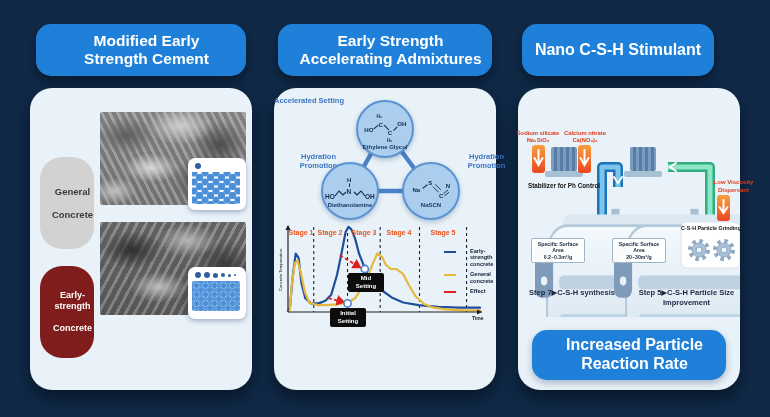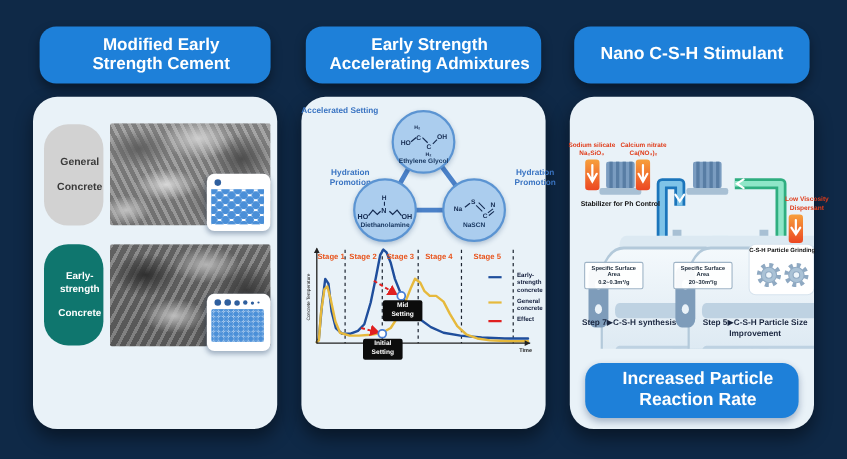--- a/index.html
+++ b/index.html
@@ -8,21 +8,21 @@
   .abs{position:absolute;}
   .pre{white-space:pre-line;padding-left:11px;}
   .card{position:absolute;top:88px;width:222px;height:302px;background:#e9f2f8;border-radius:22px;
         box-shadow:0 8px 16px rgba(0,0,0,.45);}
   .pill{position:absolute;background:#1e80d9;border-radius:15px;color:#fff;font-weight:bold;
         display:flex;align-items:center;justify-content:center;text-align:center;
         box-shadow:0 5px 10px rgba(0,0,0,.4);line-height:1.18;}
   .hdr{top:24px;height:52px;font-size:15.5px;}
   .ftr{top:330px;width:194px;height:50px;font-size:16px;box-shadow:0 3px 7px rgba(10,40,90,.3);}
   .sidebox{position:absolute;width:54px;height:92px;border-radius:22px;display:flex;align-items:center;
-        justify-content:center;text-align:center;font-weight:bold;line-height:1.3;}
+        justify-content:center;text-align:center;font-weight:bold;line-height:1.3;margin-top:44px;}
   .sem{position:absolute;width:146px;height:93px;border-radius:2px;
     background:
       radial-gradient(48px 30px at 18% 25%, #5e5e5e 0%, transparent 60%),
       radial-gradient(60px 34px at 55% 15%, #cfcfcf 0%, transparent 55%),
       radial-gradient(46px 40px at 82% 35%, #4c4c4c 0%, transparent 60%),
       radial-gradient(50px 26px at 35% 60%, #d8d8d8 0%, transparent 55%),
       radial-gradient(56px 36px at 70% 75%, #585858 0%, transparent 60%),
       radial-gradient(40px 24px at 10% 85%, #c2c2c2 0%, transparent 55%),
       repeating-linear-gradient(63deg, rgba(255,255,255,.14) 0 3px, rgba(0,0,0,.16) 3px 7px),
       linear-gradient(#979797,#858585);}
@@ -77,21 +77,21 @@
     <div class="sidebox pre" style="left:10px;top:25px;background:#d2d2d2;color:#3a3a3a;font-size:9.5px;line-height:1.2;">General
 
 Concrete</div>
     <div class="sem" style="left:70px;top:24px;"></div>
     <div class="pcard" style="left:158px;top:70px;">
       <div class="toprow">
           <i style="width:6px;height:6px;"></i>
         </div>
       <div class="pdotgrid"></div>
     </div>
-    <div class="sidebox pre" style="left:10px;top:134px;background:#0f766e;color:#fff;font-size:9px;line-height:1.25;">Early-
+    <div class="sidebox pre" style="left:10px;top:134px;background:#7f1d1d;color:#fff;font-size:9px;line-height:1.25;">Early-
 strength
 
 Concrete</div>
     <div class="sem dark" style="left:70px;top:134px;"></div>
     <div class="pcard" style="left:158px;top:179px;">
       <div class="toprow">
         <i style="width:6px;height:6px;"></i>
           <i style="width:6px;height:6px;"></i>
           <i style="width:5px;height:5px;"></i>
         <i style="width:4px;height:4px;"></i>
@@ -208,21 +208,21 @@
         <span class="ltx pre">Effect</span>
         </div>
     </div>
     <div class="ann pre" style="left:72px;top:61px;">Mid
 Setting</div>
     <div class="ann pre" style="left:54px;top:96px;">Initial
 Setting</div>
   </div>
 
 
-  <div class="pill hdr" style="left:522px;width:214px;font-size:16px;">Nano C-S-H Stimulant</div>
+  <div class="pill hdr" style="left:522px;width:192px;font-size:16px;">Nano C-S-H Stimulant</div>
   <div class="card" style="left:518px;"></div>
 
   <svg class="abs" style="left:518px;top:95px;" width="222" height="222" viewBox="0 0 222 222">
     <defs>
       <linearGradient id="og" x1="0" y1="0" x2="0" y2="1">
         <stop offset="0" stop-color="#f7a03c"></stop>
           <stop offset="1" stop-color="#ec4722"></stop>
       </linearGradient>
       <linearGradient id="vg" x1="0" y1="0" x2="0" y2="1">
         <stop offset="0" stop-color="#f4f9fc"></stop>

